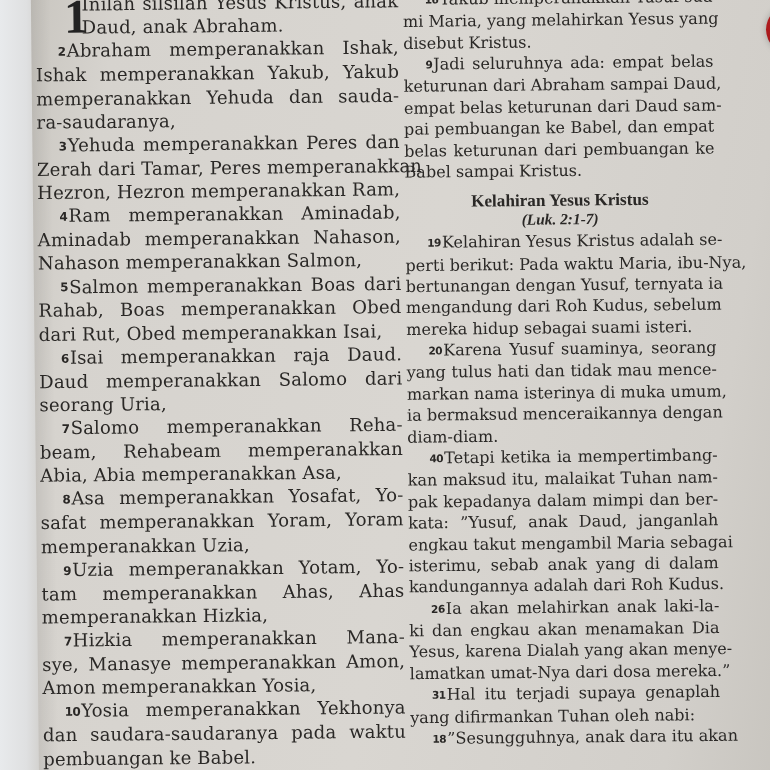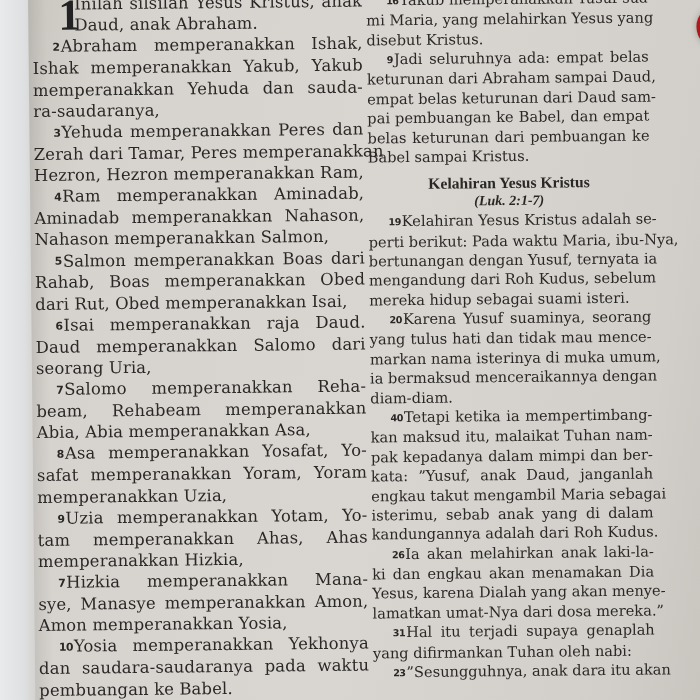--- a/index.html
+++ b/index.html
@@ -134,20 +134,20 @@
         <span class="line"><span>kata: ”Yusuf, anak Daud, janganlah</span></span>
         <span class="line"><span>engkau takut mengambil Maria sebagai</span></span>
         <span class="line"><span>isterimu, sebab anak yang di dalam</span></span>
         <span class="line last"><span>kandungannya adalah dari Roh Kudus.</span></span>
         <span class="line indent"><span class="vnum">26</span><span>Ia akan melahirkan anak laki-la-</span></span>
         <span class="line"><span>ki dan engkau akan menamakan Dia</span></span>
         <span class="line"><span>Yesus, karena Dialah yang akan menye-</span></span>
         <span class="line last"><span>lamatkan umat-Nya dari dosa mereka.”</span></span>
         <span class="line indent"><span class="vnum">31</span><span>Hal itu terjadi supaya genaplah</span></span>
         <span class="line last"><span>yang difirmankan Tuhan oleh nabi:</span></span>
-        <span class="line indent"><span class="vnum">23</span><span>”Sesungguhnya, anak dara itu akan</span></span>
+        <span class="line indent"><span class="vnum">18</span><span>”Sesungguhnya, anak dara itu akan</span></span>
       </div>
   </div>
 
   <div class="tab" style="background: radial-gradient(circle at 40% 40%, rgb(193, 31, 33) 0%, rgb(160, 24, 26) 70%, rgb(143, 18, 20) 100%);">
     
   </div>
 </div>
 
 </body></html>

